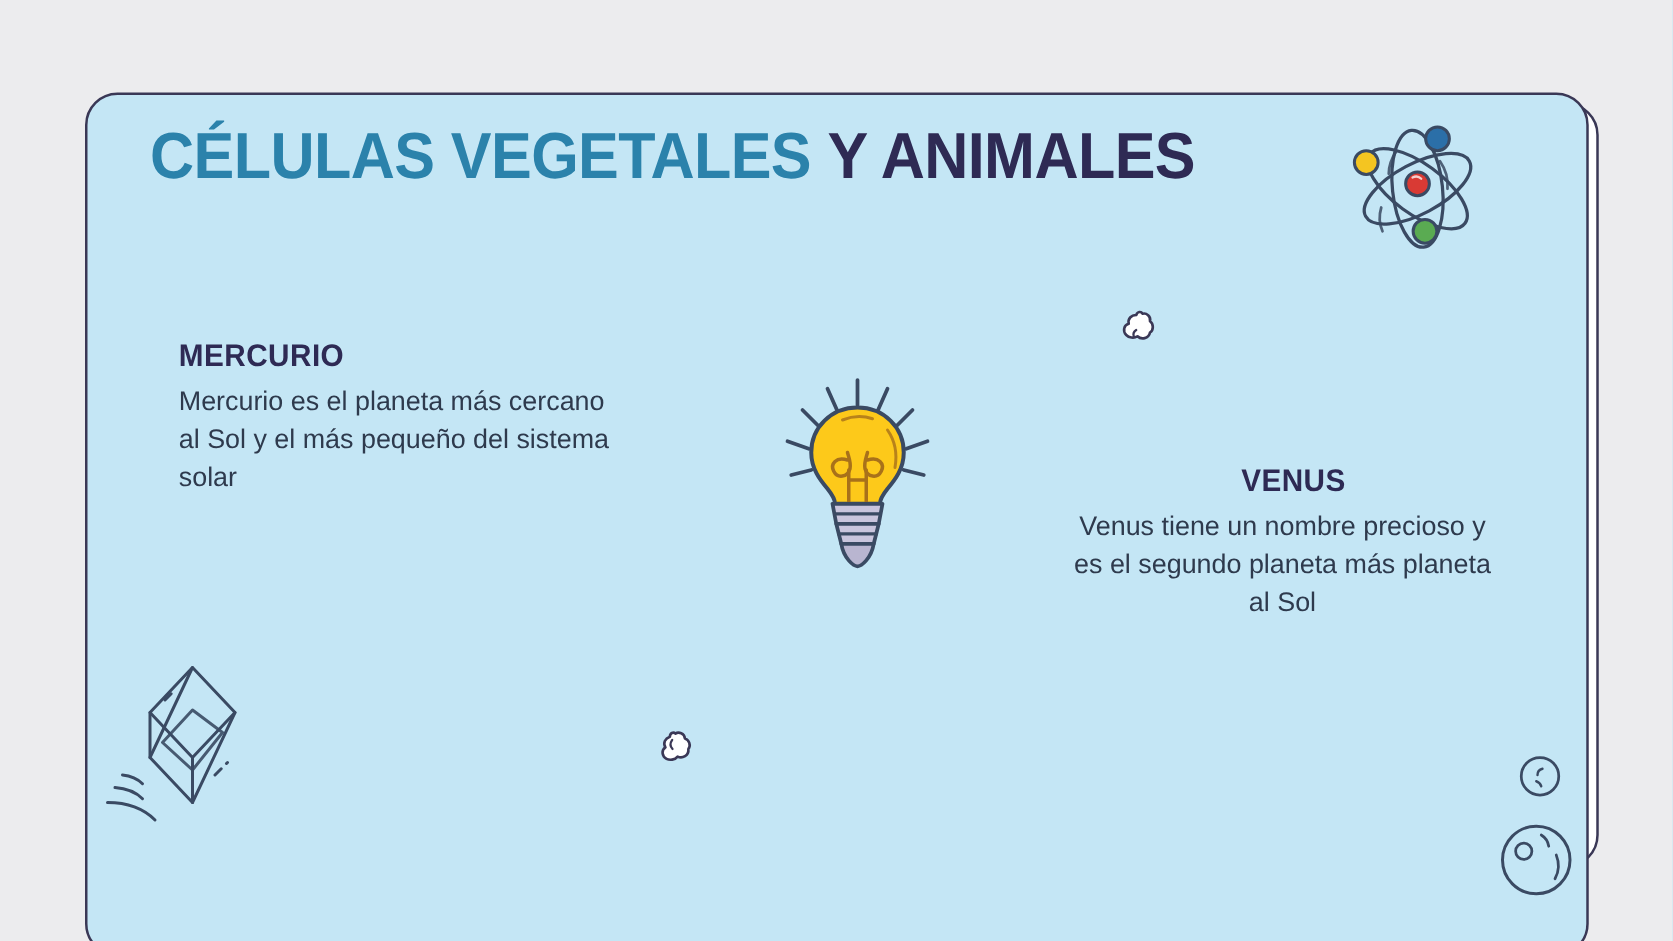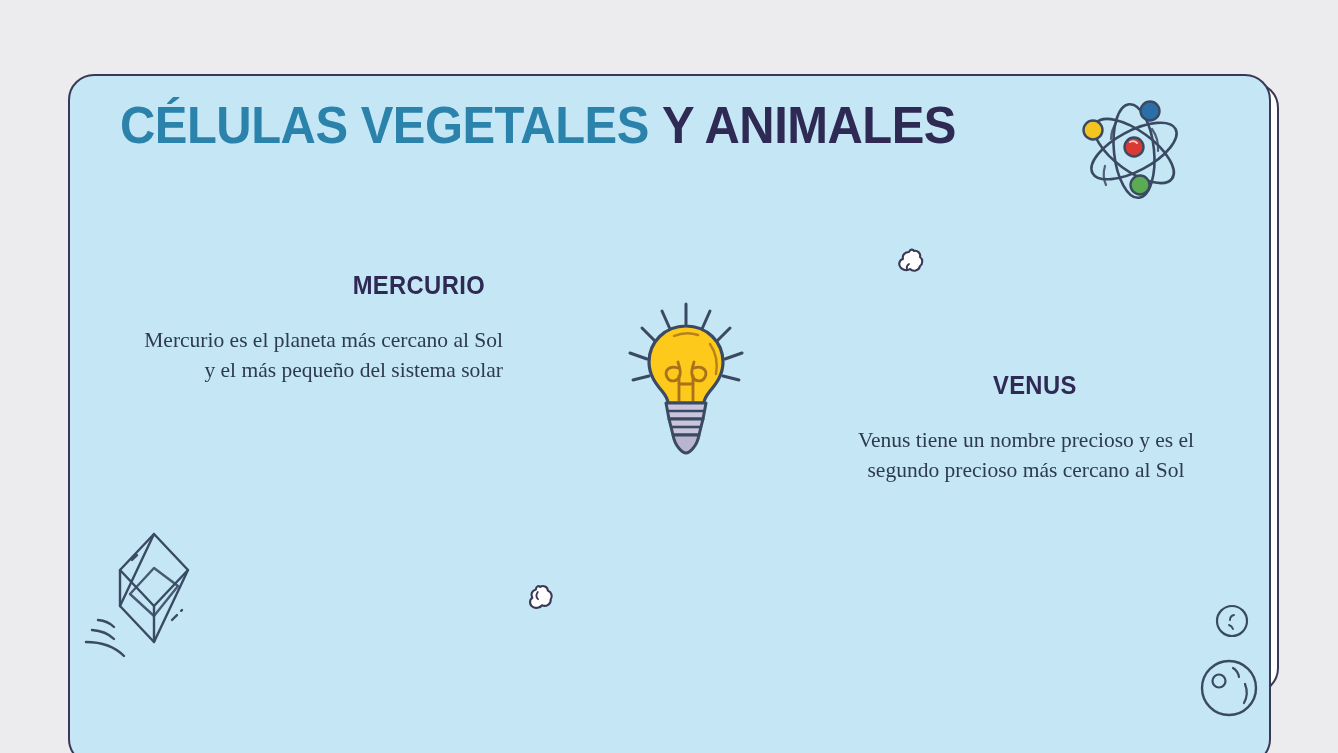--- a/index.html
+++ b/index.html
@@ -77,30 +77,29 @@
     font-weight: bold;
     color: #2e2a54;
     letter-spacing: 0.4px;
     line-height: 1.1;
     transform: scaleX(0.95);
   }
   .block-body {
     font-size: 21.5px;
     color: #2e3a4d;
     line-height: 1.42;
-    margin-top: 25px;
+    margin-top: 6px;
     white-space: pre-line;
-    font-family: Liberation Serif, serif;
   }
 
   #block-mercurio {
     left: 73px;
     top: 196px;
     width: 360px;
-    text-align: right;
+    text-align: left;
   }
   #block-mercurio .block-heading { transform-origin: left center; }
 
   #block-venus {
     left: 780px;
     top: 296px;
     width: 352px;
     text-align: center;
   }
   #block-venus .block-heading { transform-origin: right center; }
@@ -131,21 +130,21 @@
 
     <div class="slide-title"><span class="t-blue">CÉLULAS VEGETALES</span><span class="t-navy">&nbsp;</span><span class="t-navy">Y ANIMALES</span></div>
 
     <div class="block" id="block-mercurio">
       <div class="block-heading">MERCURIO</div>
       <div class="block-body">Mercurio es el planeta más cercano al Sol y el más pequeño del sistema solar</div>
     </div>
 
     <div class="block" id="block-venus">
       <div class="block-heading">VENUS</div>
-      <div class="block-body">Venus tiene un nombre precioso y es el segundo precioso más cercano al Sol</div>
+      <div class="block-body">Venus tiene un nombre precioso y es el segundo planeta más planeta al Sol</div>
     </div>
 
     <div class="deco" id="deco-atom">
       <svg viewBox="0 0 122 122" width="122" height="122">
         <g fill="none" stroke="#3a4a63" stroke-width="2.6" stroke-linecap="round">
           <ellipse cx="61" cy="61" rx="47" ry="20" transform="rotate(-28 61 61)"></ellipse>
           <ellipse cx="61" cy="61" rx="47" ry="20" transform="rotate(36 61 61)"></ellipse>
           <ellipse cx="61" cy="61" rx="47" ry="20" transform="rotate(84 61 61)"></ellipse>
         </g>
         <g fill="none" stroke="#3a4a63" stroke-width="2.2" stroke-linecap="round" opacity="0.85">

